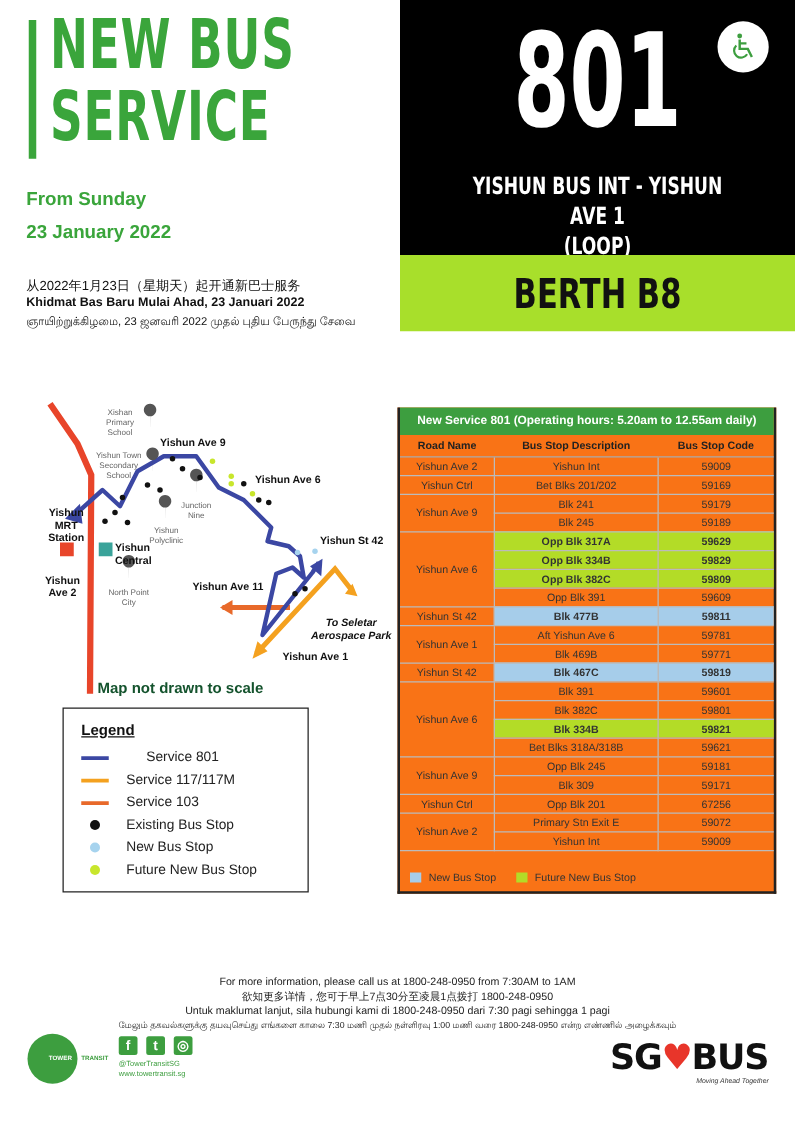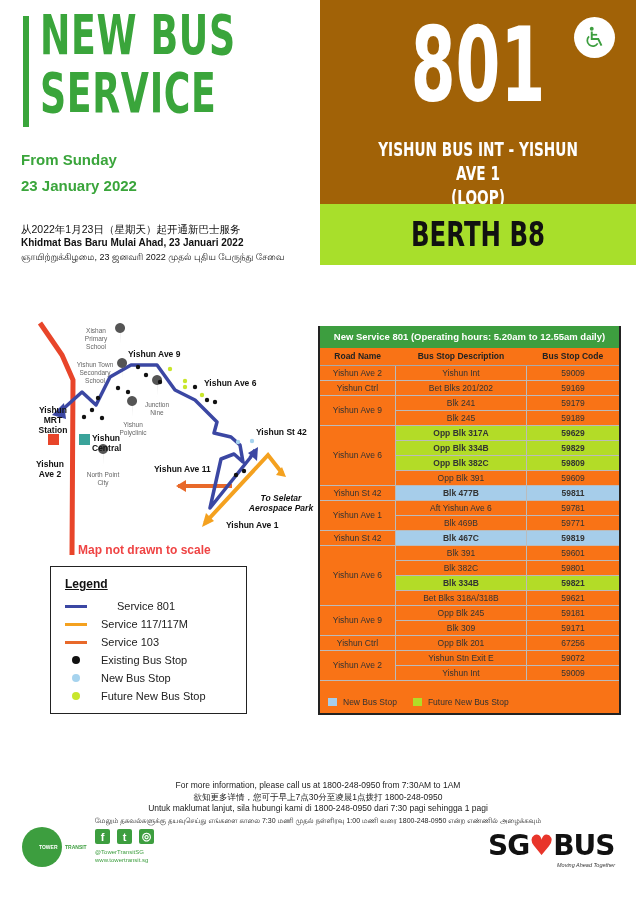--- a/index.html
+++ b/index.html
@@ -8,33 +8,33 @@
 
   
   .hdr-bar { position: absolute; left: 23px; top: 16px; width: 6px; height: 111px; background: #3aa53b; }
   .hdr-title { position: absolute; left: 40px; top: 6px; font-family: "DejaVu Sans", sans-serif; font-weight: bold; font-size: 55px; line-height: 58px; color: #3aa53b; transform: scaleX(0.66); transform-origin: left top; letter-spacing: 1px; }
   .hdr-date { position: absolute; left: 21px; top: 147px; font-family: "Liberation Sans", sans-serif; font-weight: bold; font-size: 15px; line-height: 26px; color: #3aa53b; }
   .hdr-multi { position: absolute; left: 21px; top: 222px; font-size: 10.5px; line-height: 14px; color: #111; }
   .hdr-multi div:nth-child(2) { font-weight: bold; font-size: 10px; }
   .hdr-multi div:nth-child(3) { font-size: 9px; }
 
   
-  .svc-panel { position: absolute; left: 320px; top: 0; width: 316px; height: 204px; background: #a16207; }
+  .svc-panel { position: absolute; left: 320px; top: 0; width: 316px; height: 204px; background: #000000; }
   .svc-num { position: absolute; left: 0; width: 100%; top: 10px; text-align: center; font-family: "DejaVu Sans", sans-serif; font-weight: bold; font-size: 104px; line-height: 110px; color: #fff; transform: scaleX(0.62); }
   .wheelchair { position: absolute; left: 254px; top: 17px; width: 41px; height: 41px; border-radius: 50%; background: #fff; display: flex; align-items: center; justify-content: center; }
   .svc-route { position: absolute; left: 0; width: 100%; top: 137px; text-align: center; font-family: "DejaVu Sans", sans-serif; font-weight: bold; font-size: 19px; line-height: 24px; color: #fff; transform: scaleX(0.72); }
   .berth-panel { position: absolute; left: 320px; top: 204px; width: 316px; height: 61px; background: #a8df2b; }
   .berth { position: absolute; left: 0; width: 100%; top: 12px; text-align: center; font-family: "DejaVu Sans", sans-serif; font-weight: bold; font-size: 33px; line-height: 38px; color: #111; transform: scaleX(0.74); }
 
   
   .map { position: absolute; left: 0; top: 315px; width: 316px; height: 250px; }
   .map svg { position: absolute; left: 0; top: 0; }
   .map-lbl { position: absolute; font-size: 8.5px; font-weight: bold; color: #111; line-height: 10px; text-align: center; }
   .poi-lbl { position: absolute; font-size: 6.5px; color: #666; line-height: 8px; text-align: center; }
-  .map-note { position: absolute; left: 78px; top: 543px; font-size: 12px; font-weight: bold; color: #ef4444; }
+  .map-note { position: absolute; left: 78px; top: 543px; font-size: 12px; font-weight: bold; color: #14532d; }
 
   
   .legend { position: absolute; left: 50px; top: 566px; width: 197px; height: 148px; border: 1.5px solid #222; }
   .legend-title { position: absolute; left: 14px; top: 10px; font-size: 12px; font-weight: bold; text-decoration: underline; color: #111; }
   .legend-row { position: absolute; left: 0; height: 18px; display: flex; align-items: center; font-size: 11px; color: #222; }
   .lg-sym { width: 50px; display: flex; justify-content: center; align-items: center; }
   .lg-line { width: 22px; height: 3px; }
   .lg-dot { width: 8px; height: 8px; border-radius: 50%; }
 
   
@@ -301,21 +301,21 @@
           <td class="desc">Blk 309</td>
           <td class="code">59171</td>
         </tr>
         <tr>
           <td class="road" rowspan="1">Yishun Ctrl</td>
           <td class="desc">Opp Blk 201</td>
           <td class="code">67256</td>
         </tr>
         <tr>
           <td class="road" rowspan="2">Yishun Ave 2</td>
-          <td class="desc">Yishun Stn Exit E</td>
+          <td class="desc">Primary Stn Exit E</td>
           <td class="code">59072</td>
         </tr>
         <tr>
           <td class="desc">Yishun Int</td>
           <td class="code">59009</td>
         </tr>
       </tbody>
   </table>
   <div class="tbl-legend">
     <span class="sw" style="background:#a6cdea;"></span>

